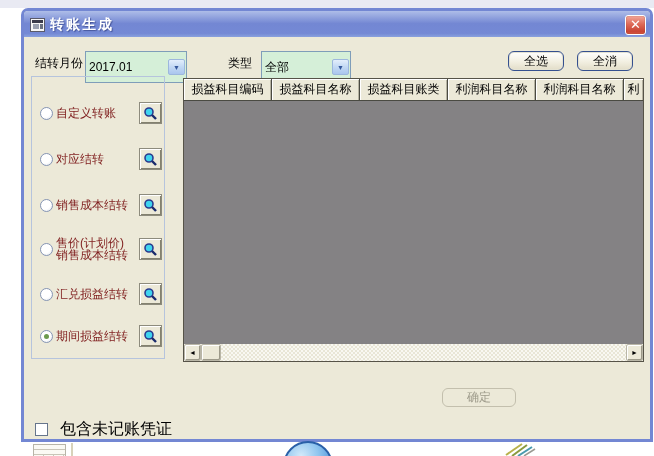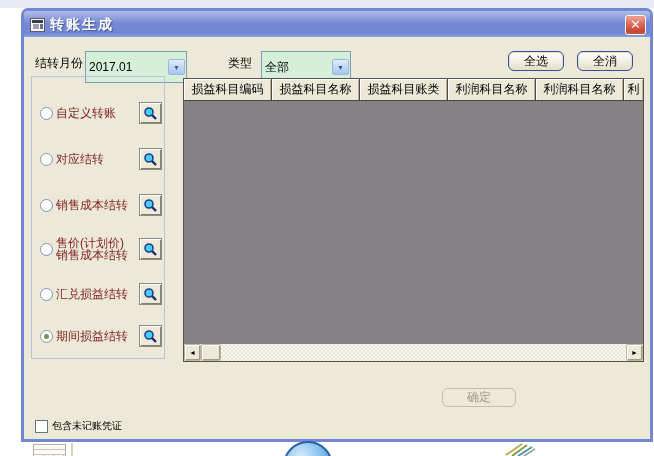--- a/index.html
+++ b/index.html
@@ -112,21 +112,21 @@
   .scroll-track { flex:1; cursor:pointer;
     background-image:repeating-conic-gradient(#f9f8f2 0 25%, #e9e6d6 0 50%);
     background-size:4px 4px; }
   .scroll-btn.right { margin-left:auto; }
 
   
   .checkbox-row { position:absolute; left:11px; top:382px; display:flex; align-items:center; }
   .checkbox-box {
     width:13px; height:13px; background:#ffffff; border:1px solid #66758c; cursor:pointer; position:relative;
   }
-  .checkbox-label { font-size:10px; margin-left:4px; cursor:pointer; }
+  .checkbox-label { font-size:16px; margin-left:12px; cursor:pointer; }
 
   
   .desk-sheet {
     position:absolute; left:33px; top:444px; width:33px; height:22px;
     background:#fbfaf4; border:1px solid #b8b5a8;
   }
   .desk-sheet i { display:block; border-bottom:1px solid #c9c6b8; height:5px; }
   .desk-sheet i span { display:inline-block; width:10px; height:100%; border-right:1px solid #c9c6b8; }
   .desk-divider { position:absolute; left:71px; top:443px; width:2px; height:13px; background:#d8d2ba; }
   .desk-globe {

